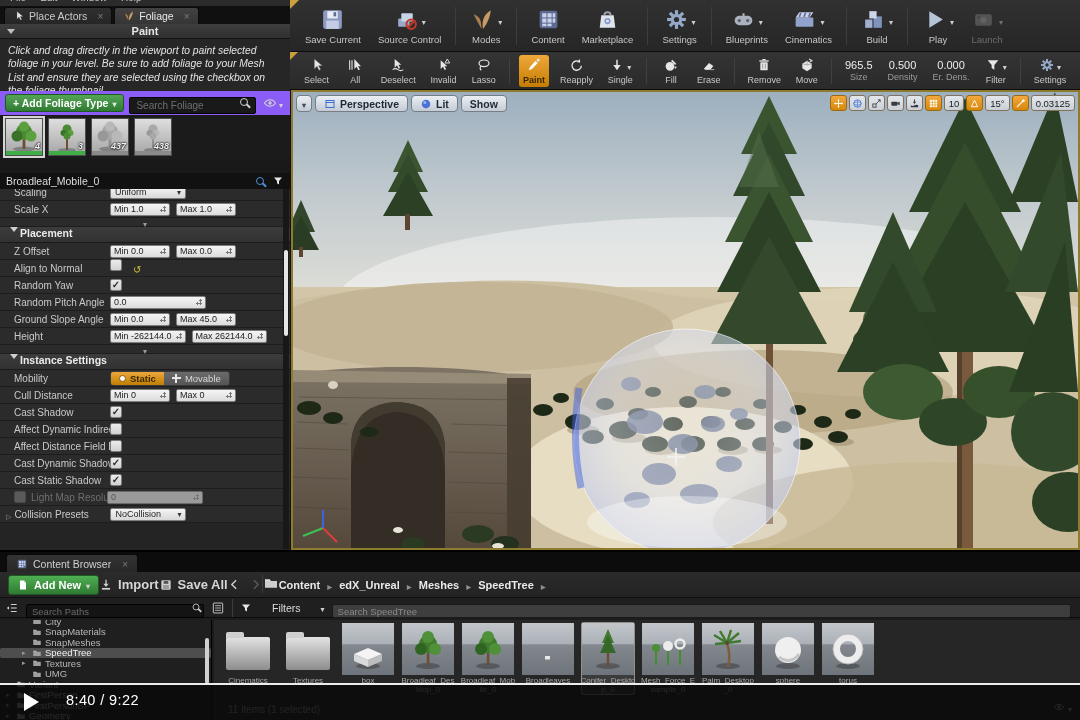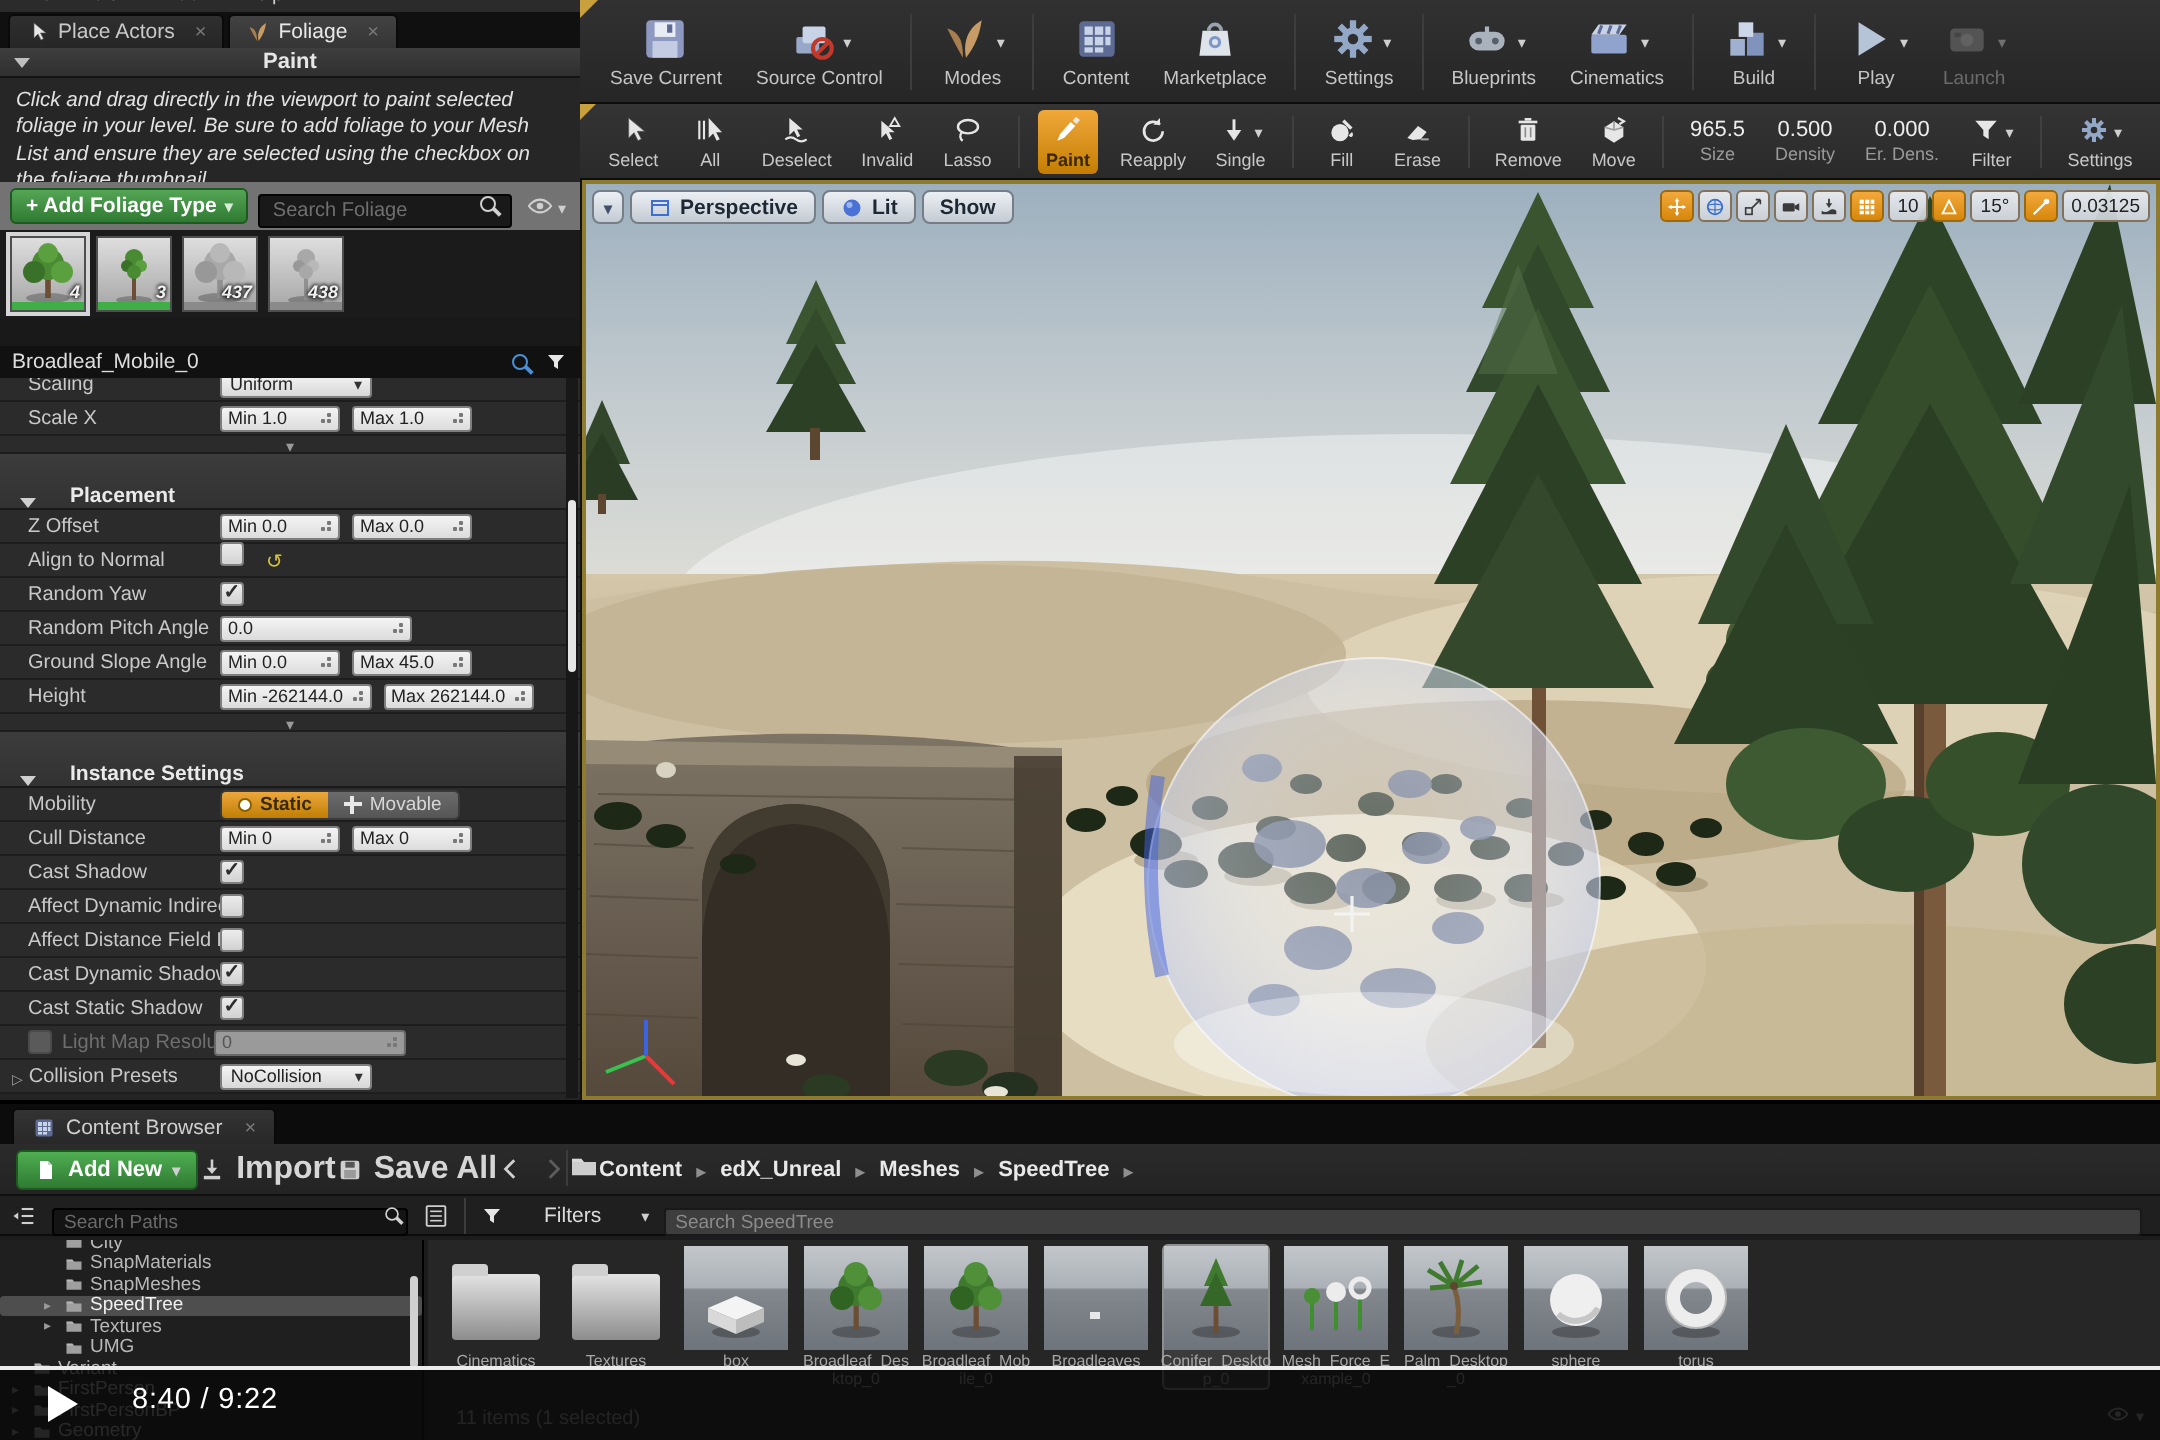--- a/index.html
+++ b/index.html
@@ -22,21 +22,21 @@
   .icn14 { width:14px; height:14px; }
   .icn16 { width:16px; height:16px; }
   .icn26 { width:25px; height:25px; }
   #paint-header { height:15px; background:linear-gradient(#3e3e3e,#303030); display:flex; align-items:center;
     justify-content:center; position:relative; border-bottom:1px solid #141414; }
   #paint-header .hdr-tri { position:absolute; left:7px; top:5px; width:0; height:0;
     border-top:5px solid #bfbfbf; border-left:4px solid transparent; border-right:4px solid transparent; }
   #paint-header span.hlabel { font-size:11px; font-weight:bold; color:#e6e6e6; }
   #paint-desc { height:52px; padding:5px 8px 0 8px; font-size:10.3px; font-style:italic; color:#e3e3e3;
     line-height:1.3; background:#262626; overflow:hidden; }
-  #paint-controls { height:24px; background:#737373; display:flex; align-items:center; gap:5px; padding:0 5px; }
+  #paint-controls { height:24px; background:#8b5cf6; display:flex; align-items:center; gap:5px; padding:0 5px; }
   #add-foliage-btn { display:flex; align-items:center; gap:4px; height:18px; padding:0 7px;
     background:linear-gradient(#55a556,#2f7a32); border:1px solid #1d5a20; border-radius:3px;
     color:#ffffff; font-size:10.5px; font-weight:bold; cursor:pointer; white-space:nowrap; }
   .caret::after { content:"▾"; font-size:8px; color:#cfcfcf; }
   #add-foliage-btn .caret::after { color:#d8ecd8; }
   .searchbox { flex:1; position:relative; height:17px; }
   .searchbox input { width:100%; height:17px; background:#191919; border:1px solid #050505; border-radius:2px;
     color:#bdbdbd; font-size:10px; padding:0 20px 0 6px; font-family:"Liberation Sans", sans-serif; }
   .searchbox input::placeholder { color:#6f6f6f; }
   .mag { position:absolute; right:8px; top:3px; width:8px; height:8px; border:1.6px solid #d0d0d0; border-radius:50%; }
@@ -79,22 +79,22 @@
   .pdrop { display:inline-flex; align-items:center; justify-content:space-between; min-width:76px; height:13px;
     background:linear-gradient(#f4f4f4,#d8d8d8); border:1px solid #7e7e7e; border-radius:2px;
     font-size:9px; color:#222; padding:0 4px; }
   .dcaret::after { content:"▾"; font-size:8px; color:#333; }
   .pcheck { width:12px; height:12px; background:linear-gradient(#ececec,#d2d2d2); border:1px solid #7e7e7e;
     border-radius:2px; display:inline-flex; align-items:center; justify-content:center; }
   .pcheck.checked::after { content:"✓"; font-size:10px; font-weight:bold; color:#2e2e2e; line-height:1; }
   .pcheck.dim { background:#5a5a5a; border-color:#4a4a4a; }
   .preset { margin-left:5px; }
   .preset::after { content:"↺"; font-size:10px; color:#d8c23a; }
-  .psec { height:28px; border-bottom:1px solid #1a1a1a; background:linear-gradient(#3c3c3c,#323232);
-    display:flex; align-items:flex-end; padding-left:10px; gap:17px; }
+  .psec { height:16px; border-bottom:1px solid #1a1a1a; background:linear-gradient(#3c3c3c,#323232);
+    display:flex; align-items:flex-start; padding-left:10px; gap:2px; }
   .sec-tri { width:0; height:0; border-top:5px solid #cfcfcf; border-left:4px solid transparent; border-right:4px solid transparent; }
   .sec-label { font-size:10.5px; font-weight:bold; color:#eaeaea; }
   .pexp-row { height:9px; background:#2b2b2b; border-bottom:1px solid #1d1d1d; display:flex; align-items:center; justify-content:center; }
   .pexp-caret::after { content:"▾"; font-size:8px; color:#9a9a9a; line-height:0; }
   .row-exp { margin-right:3px; margin-left:-8px; }
   .row-exp::after { content:"▷"; font-size:7px; color:#9a9a9a; }
   .mob { display:flex; height:15px; border-radius:3px; overflow:hidden; border:1px solid #3a3a3a; }
   .mob-seg { display:flex; align-items:center; gap:4px; padding:0 8px; font-size:9.5px; }
   .mob-seg.static { background:linear-gradient(#eda73c,#c07e04); color:#3a2a00; font-weight:bold; }
   .mob-seg.movable { background:linear-gradient(#6b6b6b,#555555); color:#d8d8d8; }
@@ -157,21 +157,21 @@
   #content-browser { position:absolute; left:0; top:550px; width:1080px; height:170px; background:#1c1c1c; border-top:2px solid #000; }
   #cb-tabrow { height:20px; background:#0c0c0c; display:flex; align-items:flex-end; padding-left:6px; }
   .cbtab { height:18px; display:flex; align-items:center; gap:5px; padding:0 9px;
     background:linear-gradient(#333333,#282828); border-radius:3px 3px 0 0; border:1px solid #090909; border-bottom:none;
     font-size:10.5px; color:#cfcfcf; }
   #cb-toolbar { height:26px; background:linear-gradient(#2b2b2b,#232323); border-bottom:1px solid #101010;
     display:flex; gap:0; padding:3px 8px; }
   #cb-addnew { display:flex; align-items:center; gap:5px; height:20px; padding:0 8px;
     background:linear-gradient(#4fae52,#2f7a32); border:1px solid #1d5a20; border-radius:3px;
     color:#fff; font-size:11px; font-weight:bold; cursor:pointer; }
-  .cb-act { display:flex; align-items:center; gap:5px; font-size:16px; font-weight:bold; color:#d6d6d6; cursor:pointer; }
+  .cb-act { display:flex; align-items:center; gap:5px; font-size:13px; font-weight:bold; color:#d6d6d6; cursor:pointer; }
   #cb-nav { display:flex; align-items:center; gap:8px; }
   #cb-nav .navic { width:13px; height:13px; color:#cfcfcf; }
   #cb-nav .navic.off { color:#5c5c5c; }
   .cb-vsep { width:1px; height:18px; background:#121212; border-right:1px solid #3c3c3c; }
   #cb-crumbs { display:flex; align-items:center; gap:7px; }
   .crumb { font-size:11px; font-weight:bold; color:#e9e9e9; cursor:pointer; }
   .crumb-sep::after { content:"▸"; color:#8f8f8f; font-size:10px; }
   #cb-filterrow { height:20px; background:#1f1f1f; border-bottom:1px solid #0c0c0c;
     display:flex; align-items:center; gap:7px; padding:0 5px; }
   #searchpaths-wrap { position:relative; width:178px; height:14px; }

